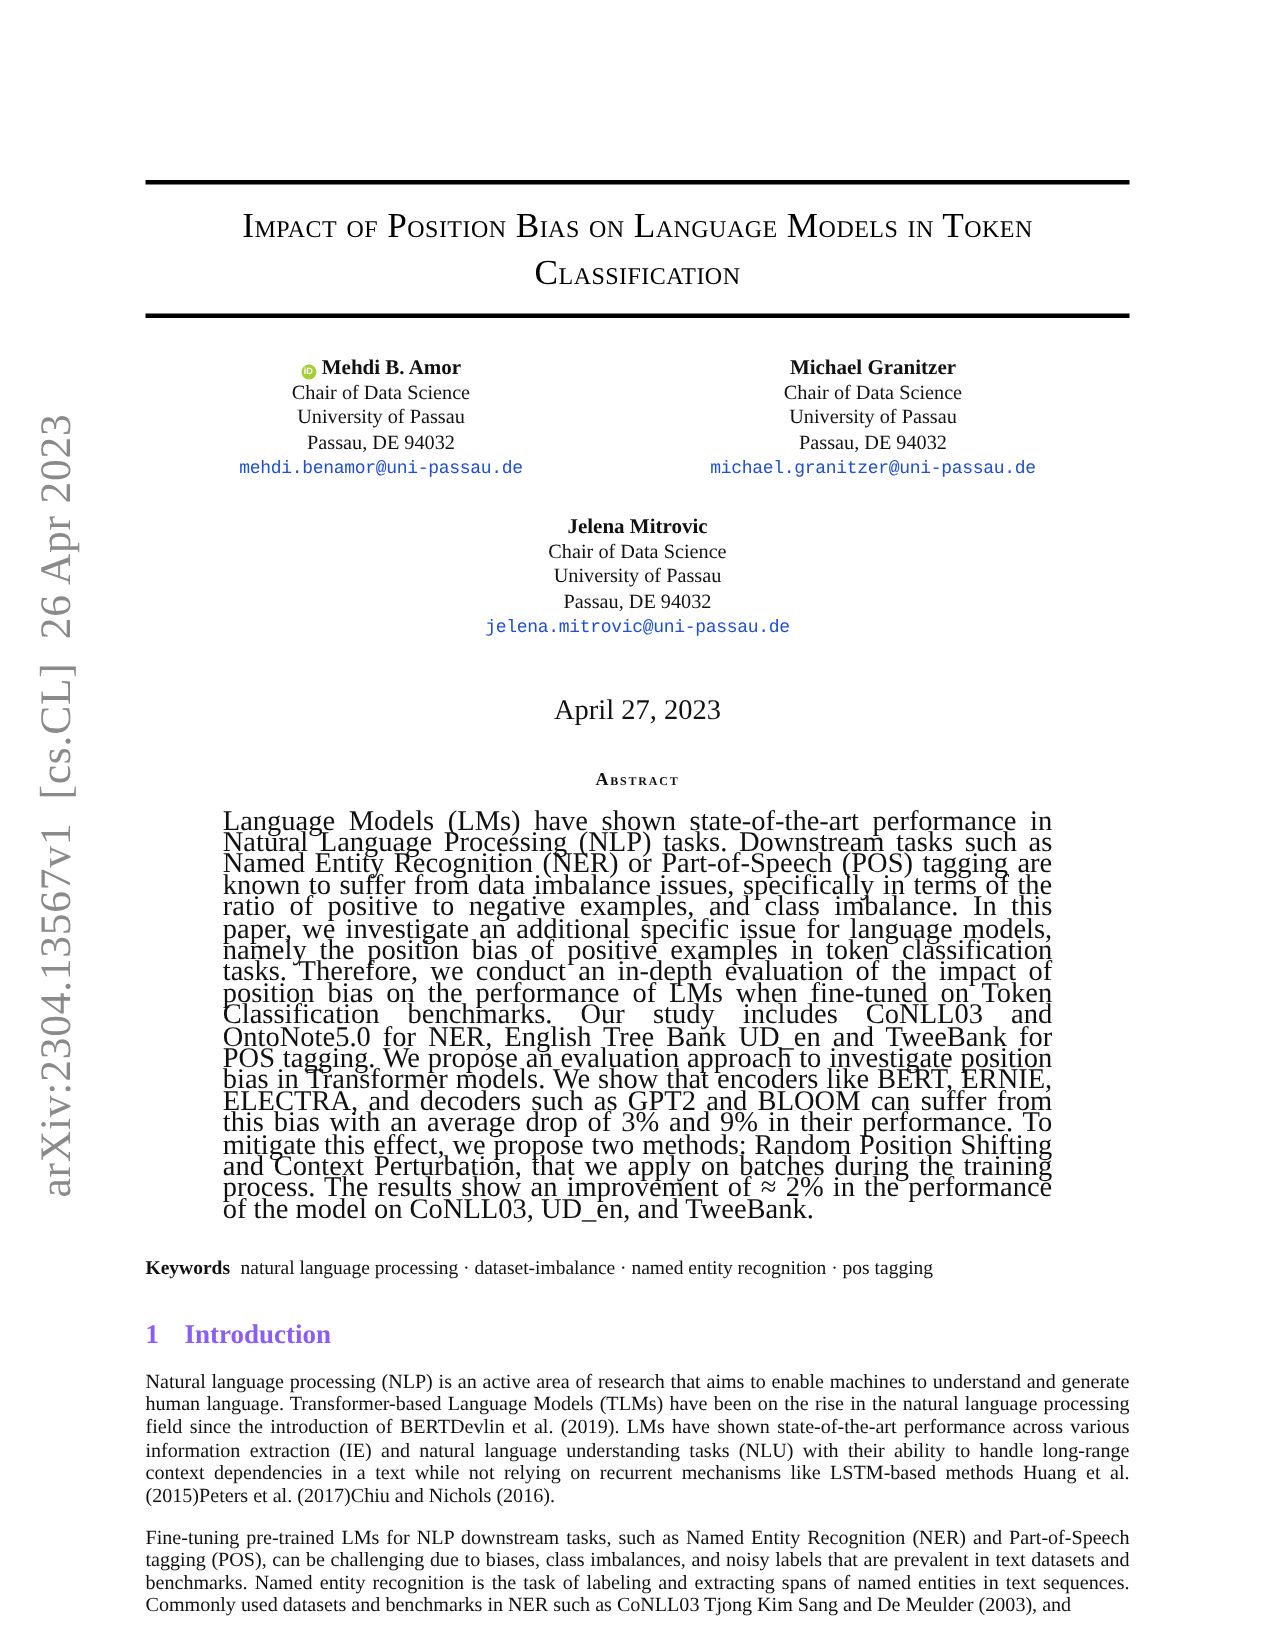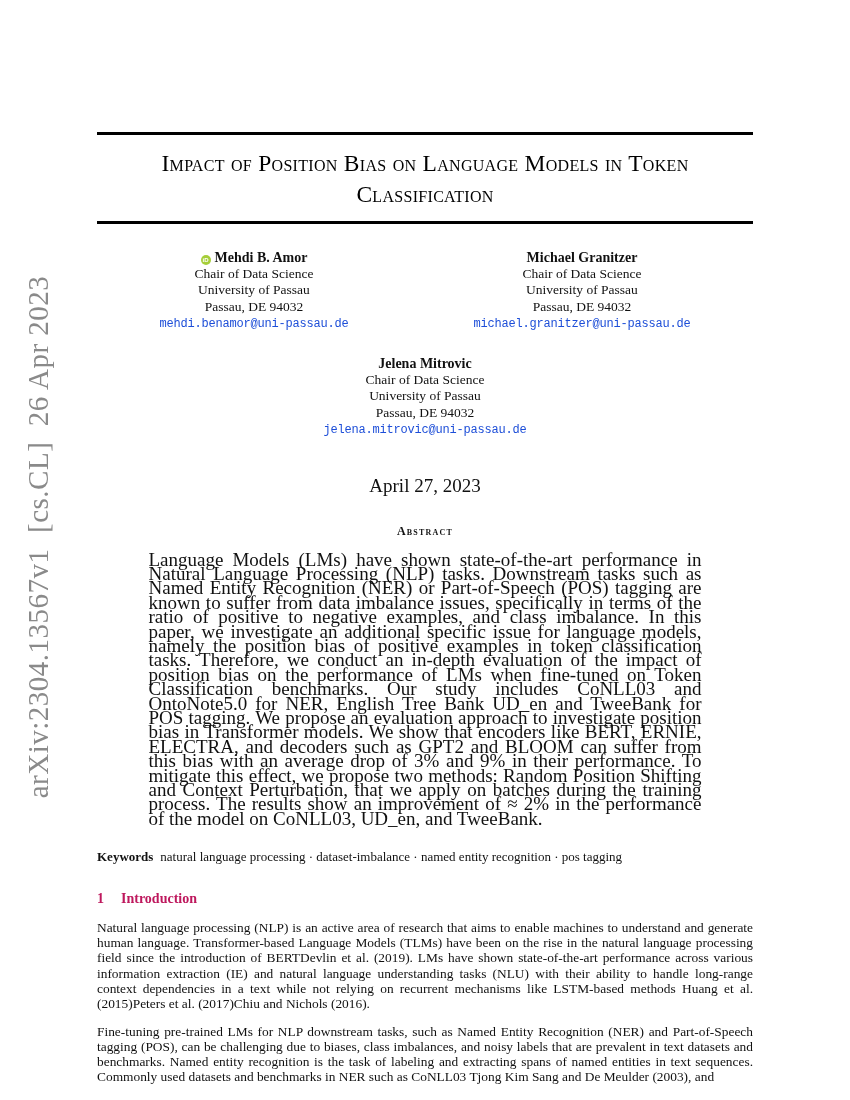--- a/index.html
+++ b/index.html
@@ -19,21 +19,21 @@
     transform: translate(-50%, -50%) rotate(-90deg);
     white-space: pre;
     font-size: 29px;
     color: #8a8a8a;
     letter-spacing: 0.5px;
     font-family: "Liberation Serif", serif;
   }
 
   .content {
     position: absolute;
-    left: 97px; top: 12px;
+    left: 97px; top: 0;
     width: 656px;
     padding-top: 120px;
   }
 
   .rule { height: 2.5px; background: #000000; width: 100%; }
 
   .title {
     font-size: 23.5px;
     font-weight: normal;
     font-variant: small-caps;
@@ -107,23 +107,23 @@
 
   .keywords {
     margin-top: 23px;
     font-size: 13px;
     line-height: 15px;
   }
   .keywords .kw-label { font-weight: bold; margin-right: 7px; }
 
   .section-heading {
     margin-top: 27px;
-    font-size: 14px;
+    font-size: 18px;
     font-weight: bold;
-    color: #be185d;
+    color: #8b5cf6;
   }
   .section-heading .sec-num { margin-right: 17px; }
 
   .para {
     margin-top: 13px;
     text-align: justify;
     font-size: 13.4px;
     line-height: 15.1px;
     hyphens: none;
   }

